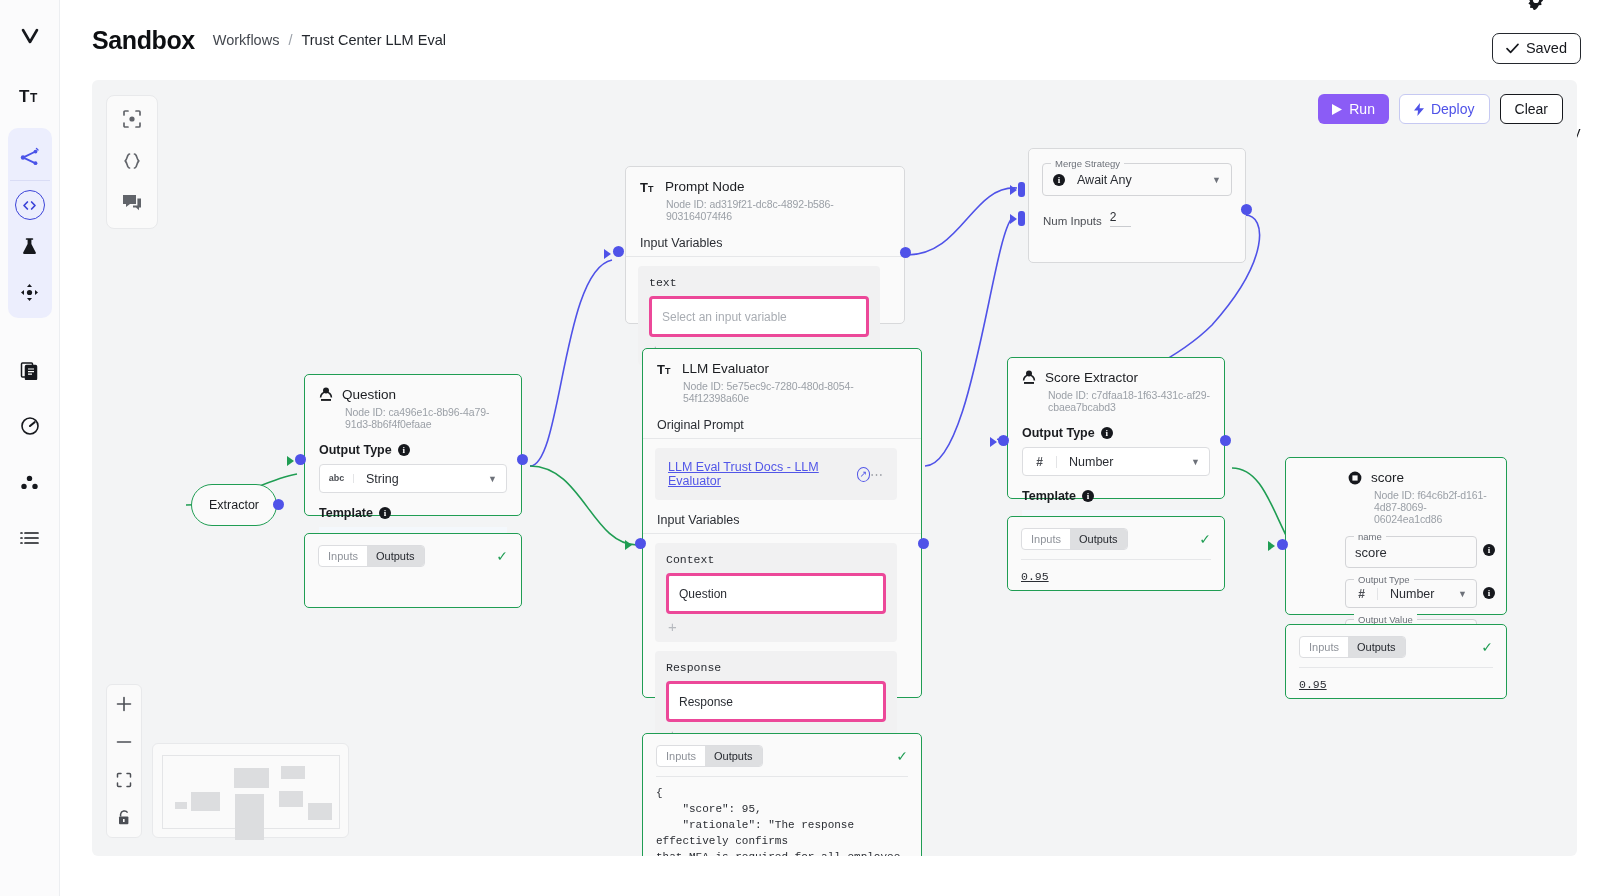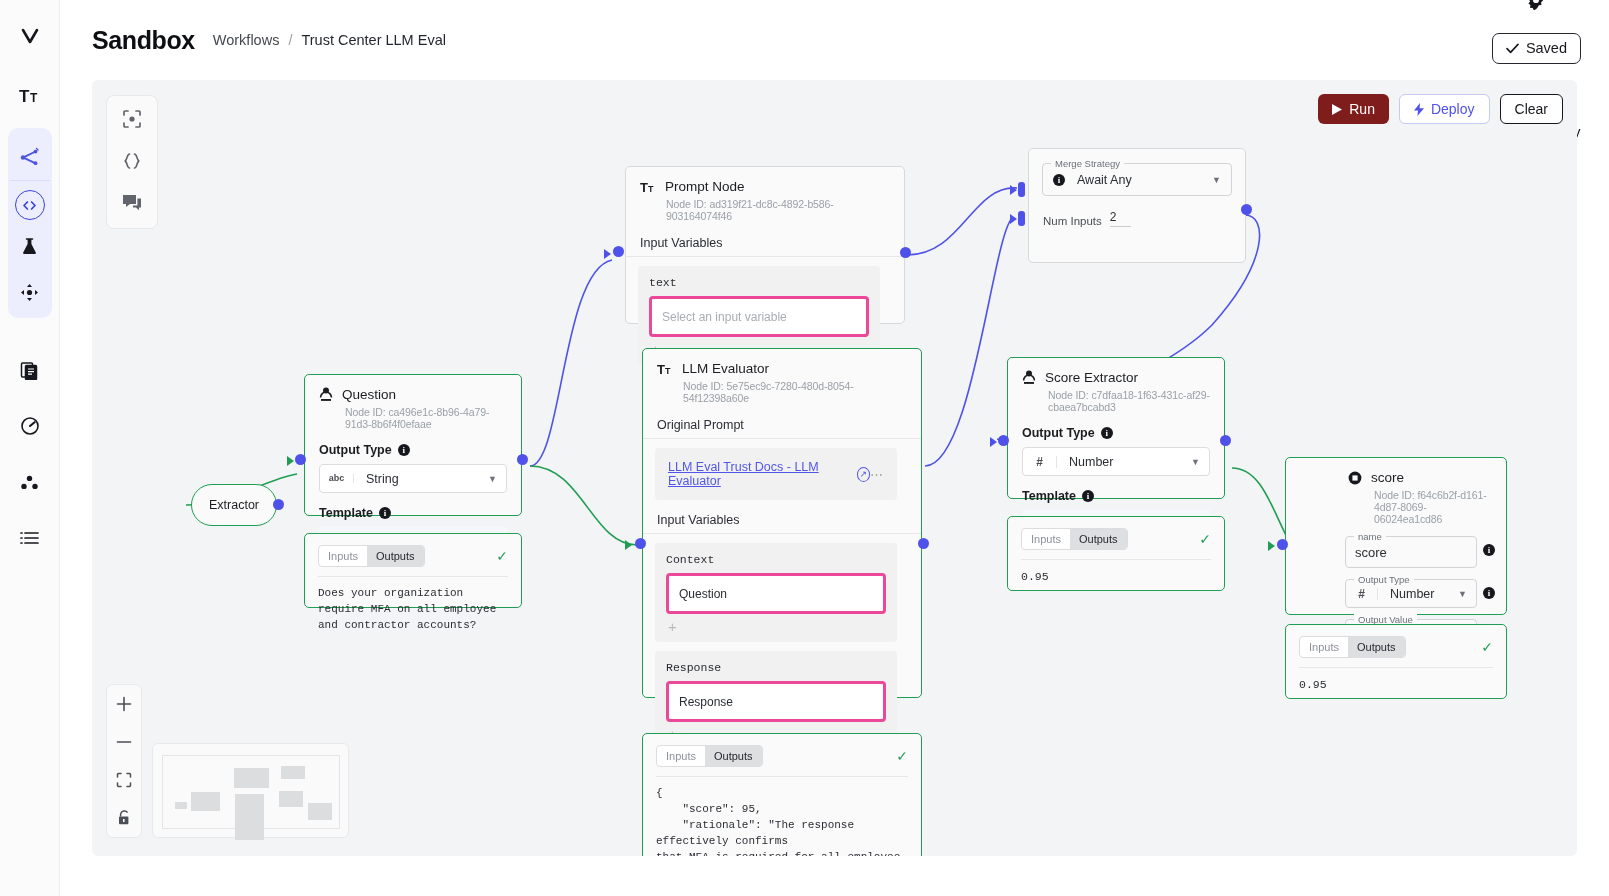--- a/index.html
+++ b/index.html
@@ -100,21 +100,21 @@
   .tool-btn { width: 26px; height: 26px; display:flex;align-items:center;justify-content:center;color:#61646a;cursor:pointer; }
 
   #run-bar {
     position: absolute; right: 14px; top: 14px;
     display: flex; align-items: center; gap: 10px; z-index: 5;
   }
   .rbtn {
     height: 30px; border-radius: 6px; display: flex; align-items: center; gap: 7px;
     padding: 0 14px; font-size: 14px; cursor: pointer; white-space: nowrap;
   }
-  #btn-run { background: #7f1d1d; color: #fff; font-weight: 500; }
+  #btn-run { background: #8b5cf6; color: #fff; font-weight: 500; }
   #btn-deploy { background: #fff; border: 1px solid #c6c9f2; color: #4f52e8; font-weight: 500; }
   #btn-clear { background: #fff; border: 1px solid #16181d; color: #16181d; }
 
   
   #zoom-controls {
     position: absolute; left: 14px; bottom: 18px;
     width: 36px; background: #fafafa; border: 1px solid #e8e9eb; border-radius: 6px;
     display: flex; flex-direction: column; align-items: center;
     padding: 8px 0; gap: 16px; z-index: 5;
   }
@@ -191,21 +191,21 @@
   .result-top { display: flex; align-items: center; padding: 11px 13px 0 13px; }
   .tabs { display: flex; border: 1px solid #dcdde0; border-radius: 4px; overflow: hidden; background: #fff; }
   .tabs .t { font-size: 11px; padding: 4px 9px; color: #8e9299; cursor: pointer; }
   .tabs .t.on { background: #dedfe1; color: #26292f; }
   .check { margin-left: auto; color: #1f9d53; font-size: 14px; }
   .result-body {
     margin: 9px 13px 0 13px; border-top: 1px solid #e6e7e9; padding-top: 9px;
     font-family: "Liberation Mono", monospace; font-size: 11px; color: #2a2d33;
     line-height: 1.45; white-space: pre-wrap;
   }
-  .result-body.plain { font-size: 11.5px; }
+  .result-body.plain { font-size: 11.5px; text-decoration: underline; }
 
   
   #entrypoint {
     position: absolute; left: 99px; top: 404px;
     width: 86px; height: 42px; border: 1.6px solid #1f9d53; border-radius: 21px;
     background: #fafafa; display: flex; align-items: center; justify-content: center;
     font-size: 12.5px; color: #1b1d21; z-index: 3;
   }
 
   
@@ -512,21 +512,20 @@
     <div class="port blue" style="left:425px; top:374px;"></div>
 
     <div class="result" style="left:212px; top:453px; width:218px; height:75px;">
       <div class="result-top">
         <div class="tabs">
           <div class="t">Inputs</div>
           <div class="t on">Outputs</div>
         </div>
         <div class="check">✓</div>
       </div>
-      <div class="result-body">Does your organization require MFA on all employee and contractor accounts?</div>
     </div>
 
     <div class="node green" style="left:550px; top:268px; width:280px; height:350px;">
       <div class="node-head">
         <div class="node-title">
           <svg width="16" height="14" viewBox="0 0 16 14">
             <text x="0" y="12" font-family="Liberation Sans, sans-serif" font-size="13" font-weight="bold" fill="#1b1d21">T</text>
             <text x="8" y="12" font-family="Liberation Sans, sans-serif" font-size="9" font-weight="bold" fill="#1b1d21">T</text>
           </svg>
           <span>LLM Evaluator</span>

